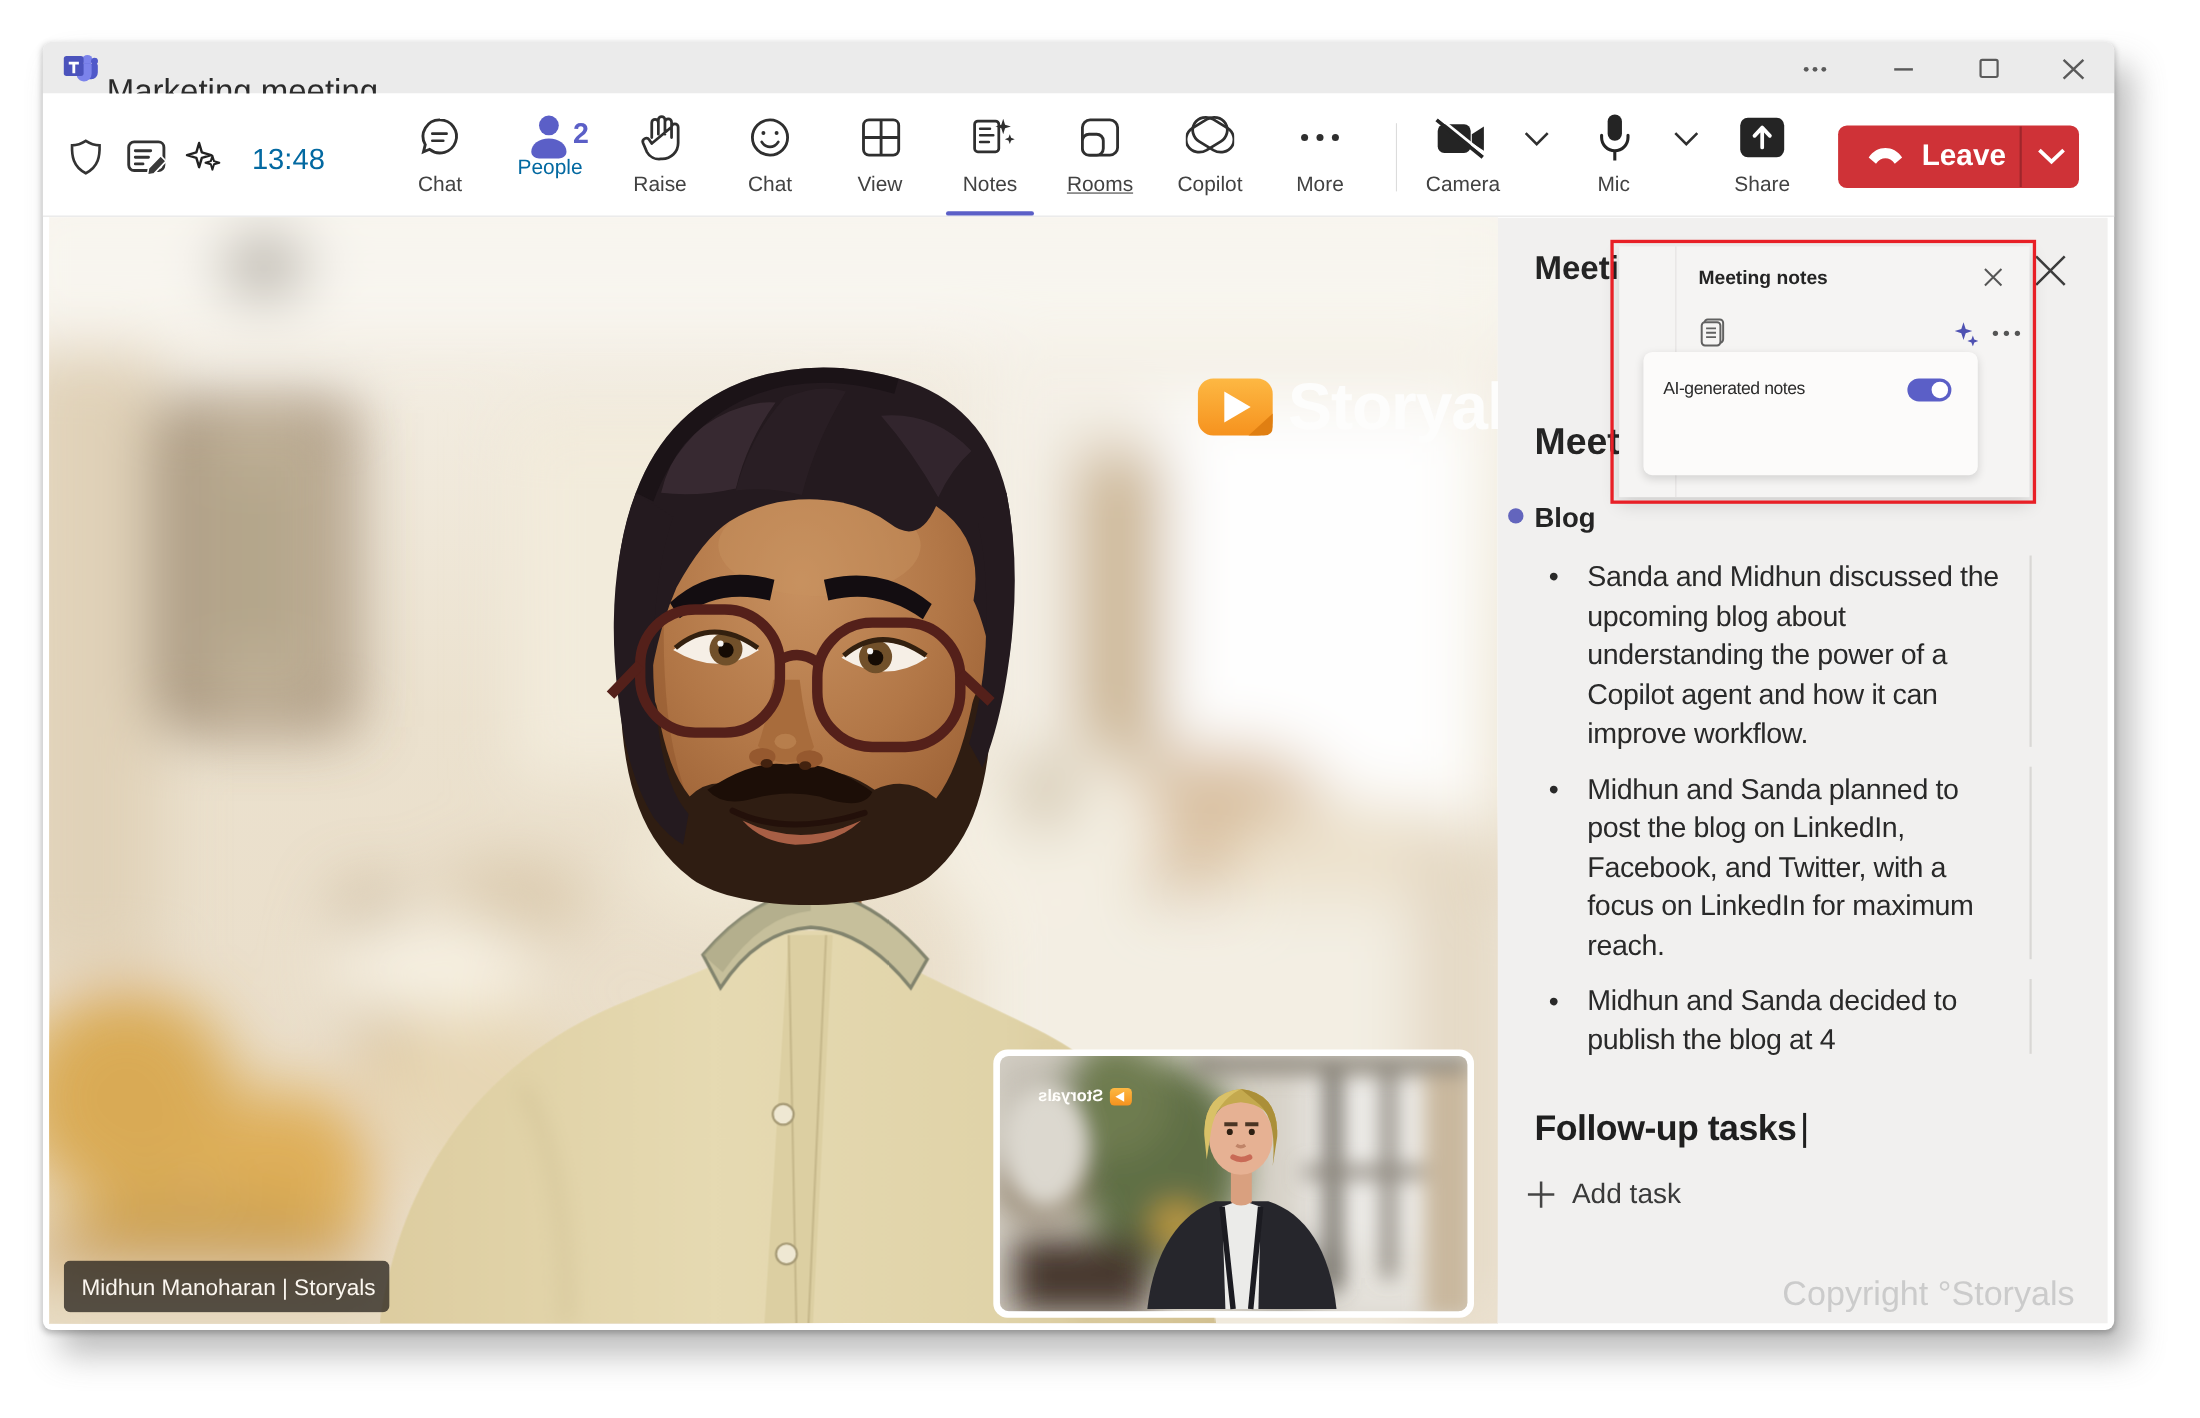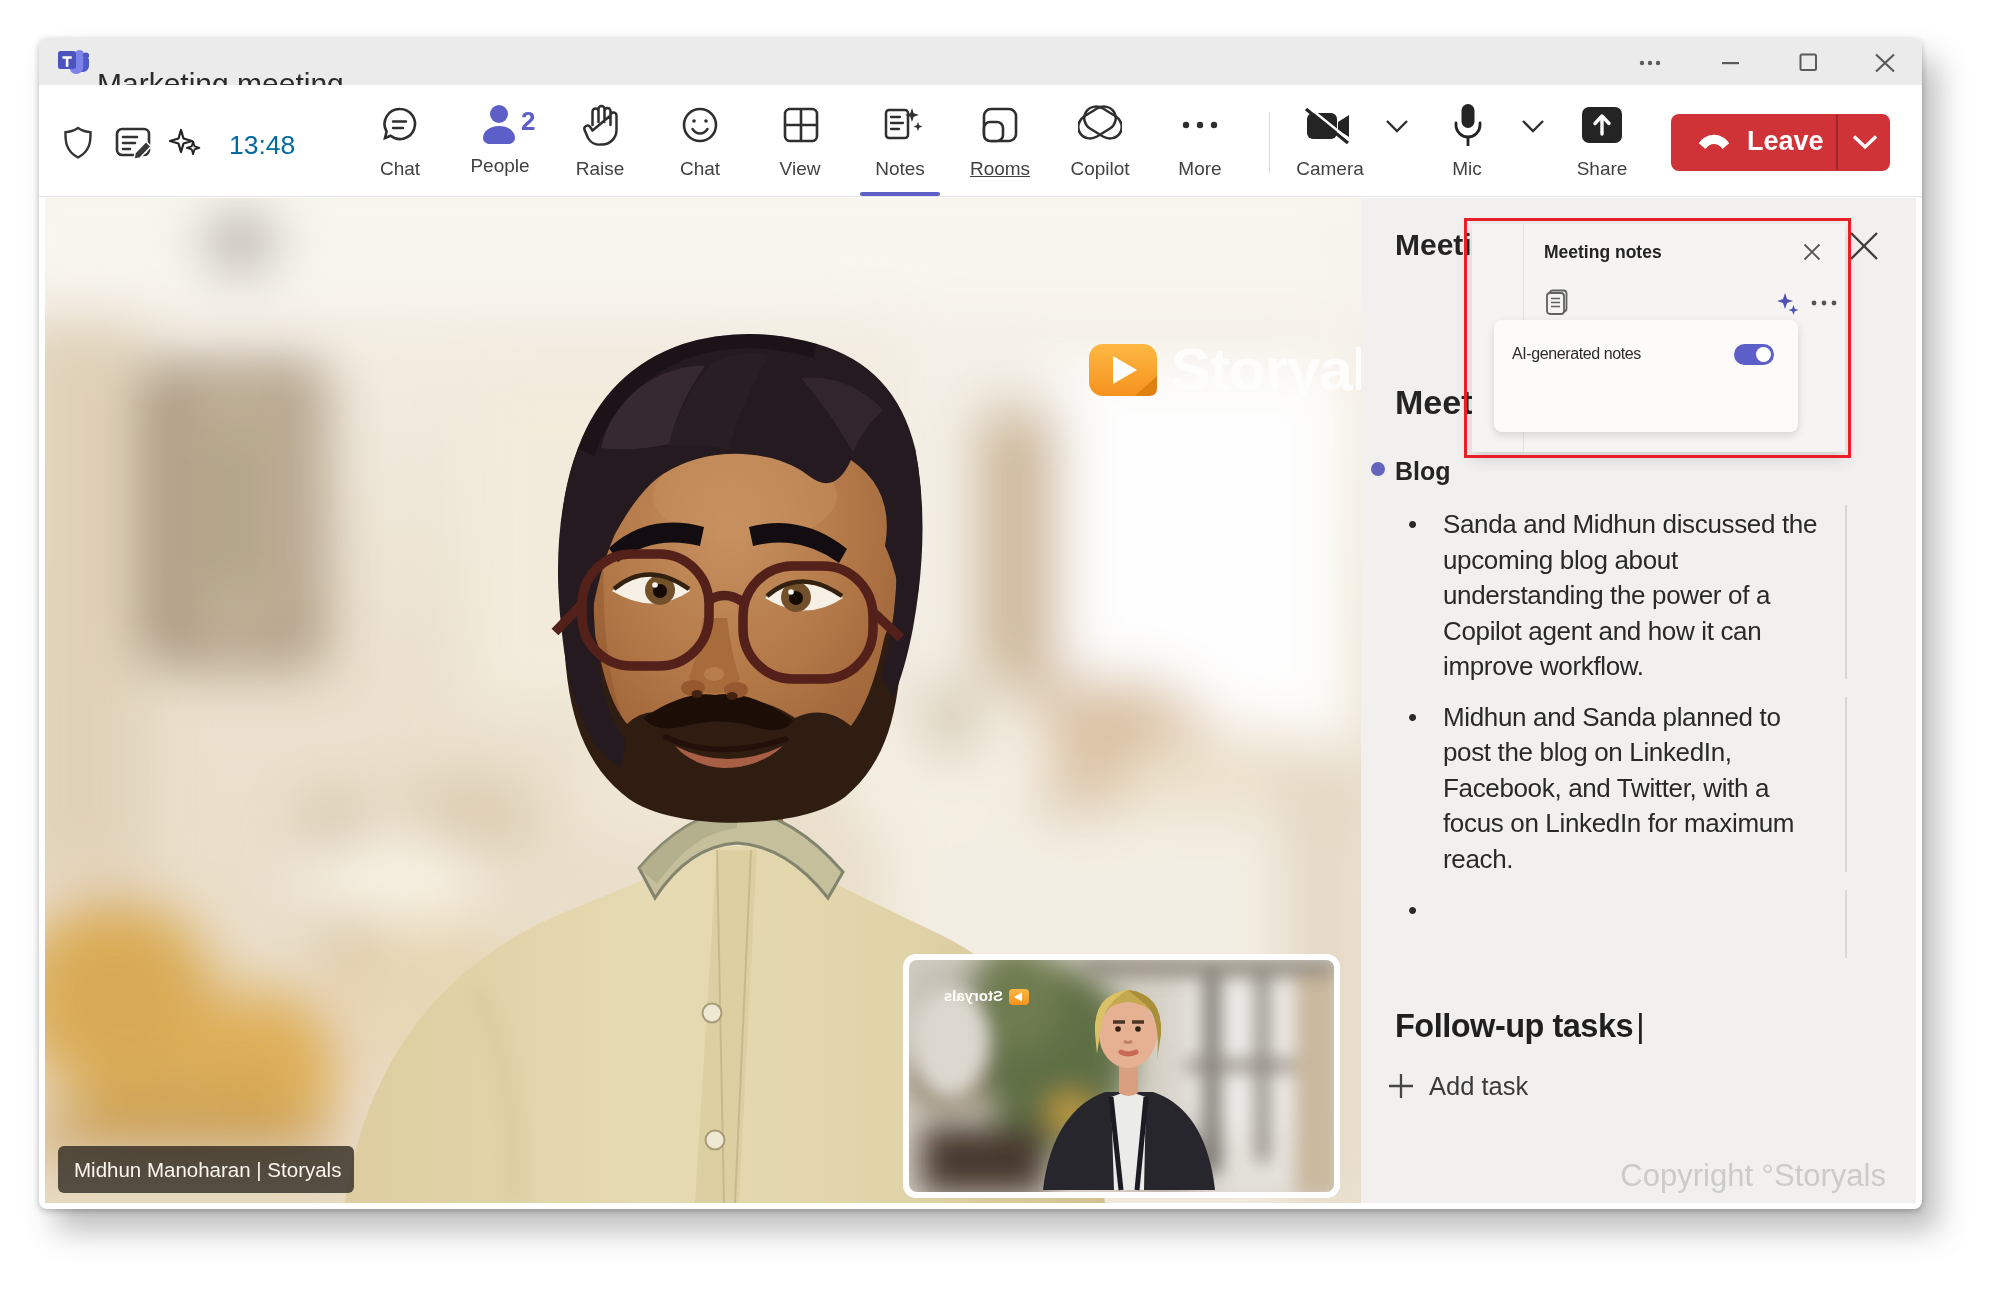--- a/index.html
+++ b/index.html
@@ -61,21 +61,21 @@
     <svg class="abs" style="left:341px;top:20px" width="40" height="40" viewBox="0 0 40 40">
       <path d="M20 4a15 15 0 1 1-9.4 26.7L5 33l1.6-6.5A15 15 0 0 1 20 4z" fill="none" stroke="#2f2f2f" stroke-width="2.6"></path>
       <path d="M13 16.5h13M13 23h10" stroke="#2f2f2f" stroke-width="2.4" stroke-linecap="round"></path>
     </svg>
     <div class="tlabel" style="left:361px;top:73px;">Chat</div>
     <svg class="abs" style="left:438px;top:18px" width="60" height="46" viewBox="0 0 60 46">
       <circle cx="22" cy="11" r="9" fill="#5b5fc7"></circle>
       <path d="M6 35c0-7 7-12 16-12s16 5 16 12c0 4-4 6-7 6H13c-3 0-7-2-7-6z" fill="#5b5fc7"></path>
       <text x="44" y="27" font-size="26" font-weight="bold" fill="#5b5fc7" font-family="Liberation Sans">2</text>
     </svg>
-    <div class="tlabel" style="left:461px;top:70px;color:#404040;">People</div>
+    <div class="tlabel" style="left:461px;top:57px;color:#0369a1;">People</div>
     <svg class="abs" style="left:542px;top:18px" width="38" height="44" viewBox="0 0 38 44">
       <path d="M11.5 22V8.5a3 3 0 0 1 6 0V19m0-10.5V6a3 3 0 0 1 6 0v13m0-11a3 3 0 0 1 6 0v14m0-9.5a3 3 0 0 1 6 0V27a14.5 14.5 0 0 1-14.5 14.5h-1.2A12.8 12.8 0 0 1 7 35L3.6 27a3.2 3.2 0 0 1 5.6-3l2.3 3.5z" fill="none" stroke="#2f2f2f" stroke-width="2.5" stroke-linejoin="round" stroke-linecap="round"></path>
     </svg>
     <div class="tlabel" style="left:561px;top:73px;">Raise</div>
     <svg class="abs" style="left:641px;top:20px" width="40" height="40" viewBox="0 0 40 40">
       <circle cx="20" cy="20" r="16" fill="none" stroke="#2f2f2f" stroke-width="2.6"></circle>
       <circle cx="14" cy="16" r="1.8" fill="#2f2f2f"></circle>
         <circle cx="26" cy="16" r="1.8" fill="#2f2f2f"></circle>
       <path d="M12.5 24c2 3 4.5 4.5 7.5 4.5s5.5-1.5 7.5-4.5" fill="none" stroke="#2f2f2f" stroke-width="2.4" stroke-linecap="round"></path>
     </svg>
@@ -379,20 +379,21 @@
     <div class="abs" style="left:103px;top:20px;width:381px;height:234px;border:3.5px solid #e81f26;"></div>
 
     <div class="abs" style="left:10px;top:264px;width:14px;height:14px;border-radius:50%;background:#6365bd;"></div>
     <div class="abs" style="left:34px;top:259px;font-size:25px;font-weight:bold;color:#242424;">Blog</div>
     <div class="abs" style="left:47px;top:309px;font-size:26px;letter-spacing:-0.35px;line-height:35.5px;color:#292929;">
       <div style="position:absolute;left:0;top:0;">•</div>
       <div style="margin-left:35px;">Sanda and Midhun discussed the<br>upcoming blog about<br>understanding the power of a<br>Copilot agent and how it can<br>improve workflow.</div>
       <div style="position:absolute;left:0;top:193px;">•</div>
       <div style="margin-left:35px;margin-top:15px;">Midhun and Sanda planned to<br>post the blog on LinkedIn,<br>Facebook, and Twitter, with a<br>focus on LinkedIn for maximum<br>reach.</div>
       <div style="position:absolute;left:0;top:386px;">•</div>
+      <div style="margin-left:35px;margin-top:15px;">Midhun and Sanda decided to<br>publish the blog at 4</div>
     </div>
     <div class="abs" style="left:484px;top:307px;width:1.5px;height:174px;background:#d9d7d5;"></div>
     <div class="abs" style="left:484px;top:499px;width:1.5px;height:175px;background:#d9d7d5;"></div>
     <div class="abs" style="left:484px;top:692px;width:1.5px;height:68px;background:#d9d7d5;"></div>
     <div class="abs" style="left:34px;top:808px;font-size:32.5px;letter-spacing:-0.5px;font-weight:bold;color:#1f1f1f;">Follow-up tasks<span style="font-weight:normal;margin-left:3px;font-size:34px;">|</span></div>
     <svg class="abs" style="left:25px;top:873px" width="30" height="30" viewBox="0 0 30 30">
       <path d="M15 3v24M3 15h24" stroke="#454545" stroke-width="2.3" fill="none"></path>
     </svg>
     <div class="abs" style="left:68px;top:874px;font-size:25.5px;color:#3a3a3a;">Add task</div>
     <div class="abs" style="right:30px;top:960px;font-size:31px;color:#cbcbcb;">Copyright °Storyals</div>

